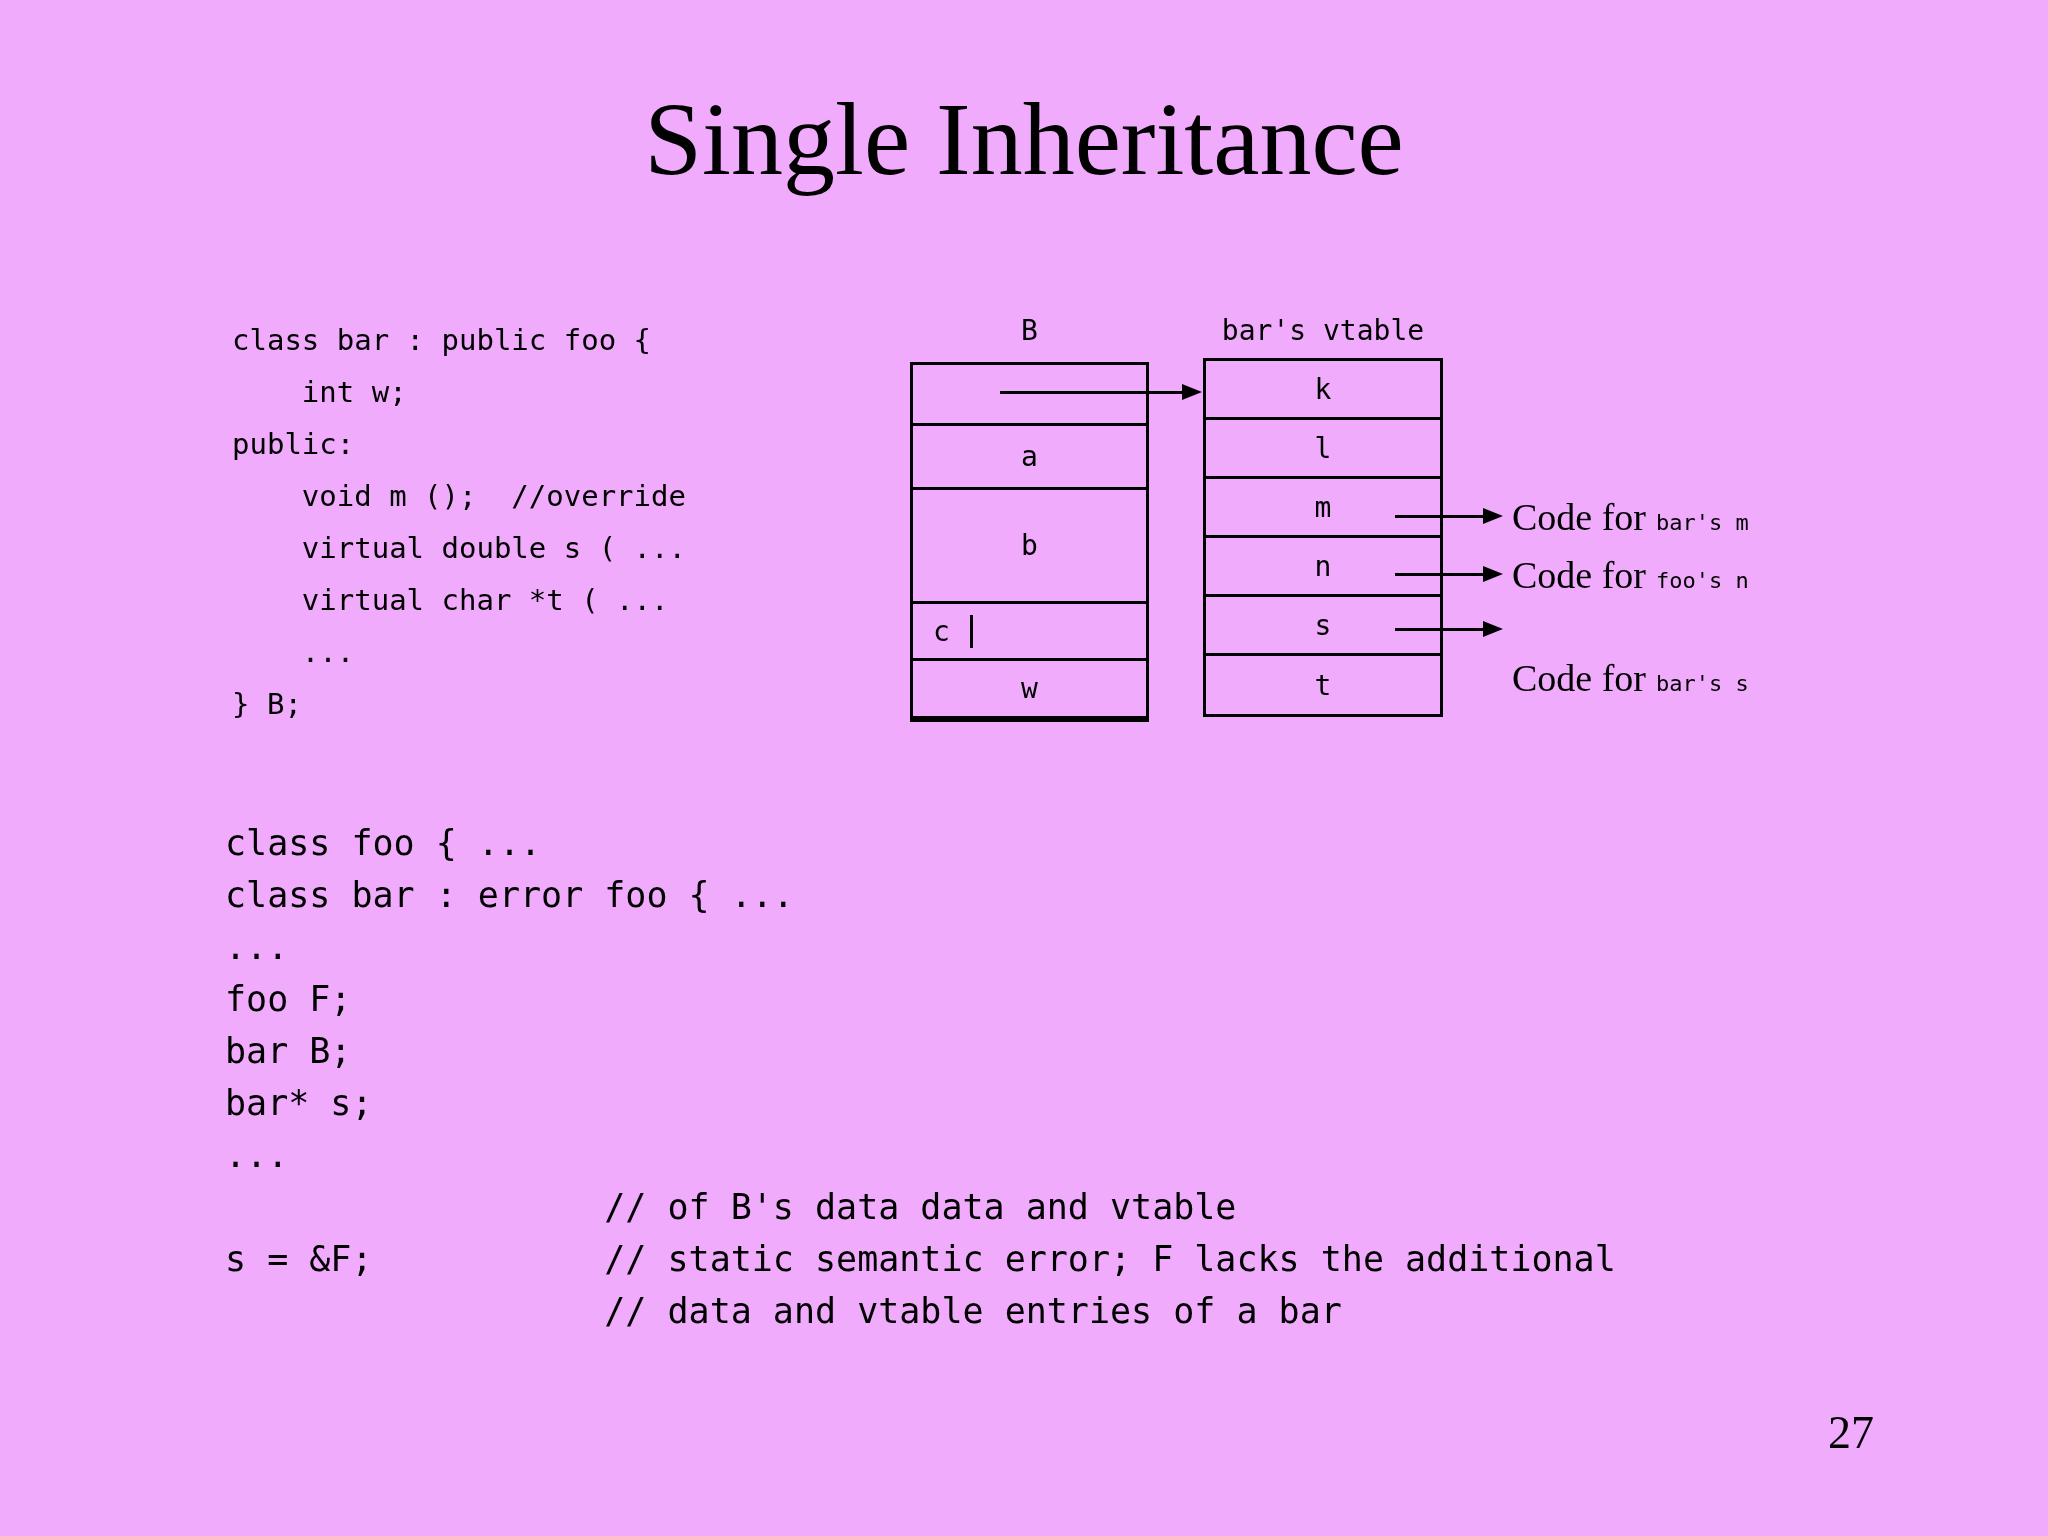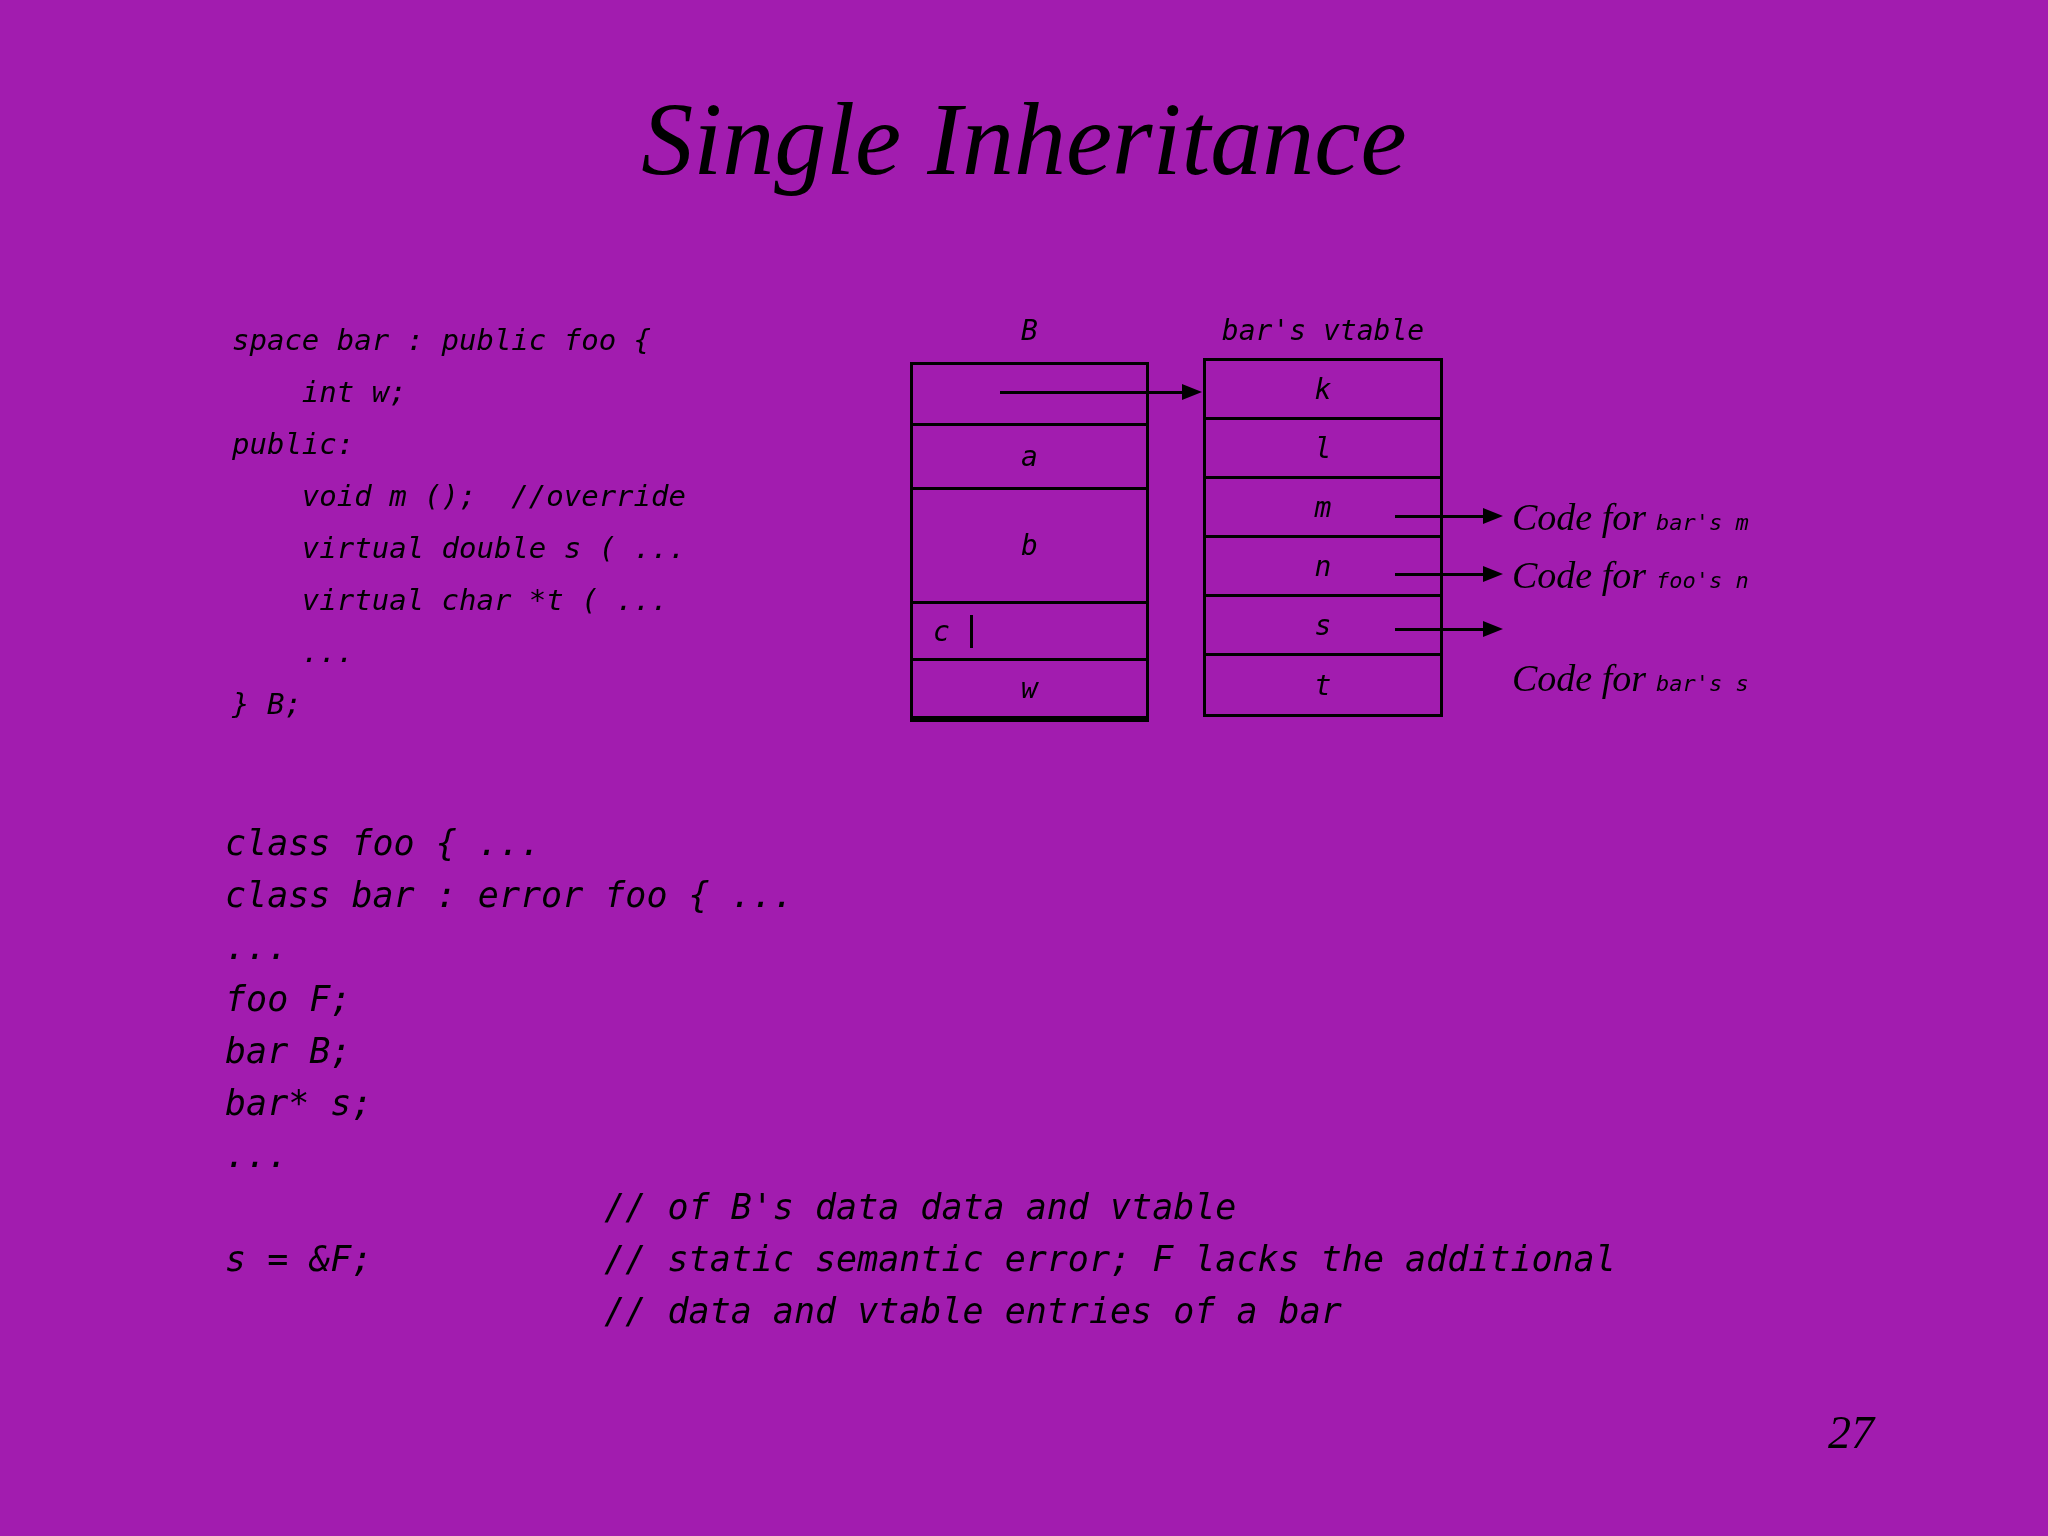--- a/index.html
+++ b/index.html
@@ -1,18 +1,18 @@
 <!DOCTYPE html>
 <html><head>
 <meta charset="utf-8">
 <style>
   html,body { margin:0; padding:0; background:#ffffff; }
   .slide {
-    position:relative; width:2048px; height:1536px; background:#a21caf;
-    color:#000; font-family:"DejaVu Sans Mono", monospace; overflow:hidden;font-style:italic;
+    position:relative; width:2048px; height:1536px; background:#f0abfc;
+    color:#000; font-family:"DejaVu Sans Mono", monospace; overflow:hidden;
   }
   .title {
     position:absolute; top:84px; left:0; width:100%; text-align:center;
     font-family:"Liberation Serif", serif; font-size:104px; line-height:110px;
     font-weight:normal;
   }
   .code { position:absolute; }
   .code .ln { white-space:pre; }
   .code1 { left:232px; top:314px; font-size:29px; line-height:52px; }
   .code2 { left:225px; top:817px; font-size:35px; line-height:52px; }
@@ -76,21 +76,21 @@
   }
 </style>
 </head>
 <body>
 
 <div class="slide">
 
   <div class="title">Single Inheritance</div>
 
   <div class="code code1">
-    <div class="ln">space bar : public foo {</div>
+    <div class="ln">class bar : public foo {</div>
     <div class="ln">    int w;</div>
     <div class="ln">public:</div>
     <div class="ln">    void m ();  //override</div>
     <div class="ln">    virtual double s ( ...</div>
     <div class="ln">    virtual char *t ( ...</div>
     <div class="ln">    ...</div>
     <div class="ln">} B;</div>
   </div>
 
   <div class="diag-label obj-label">B</div>

